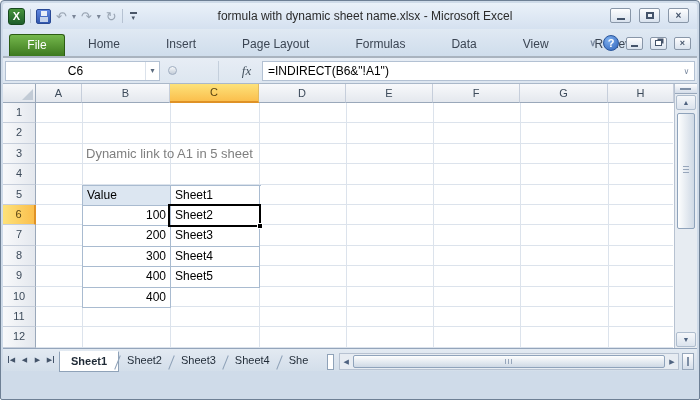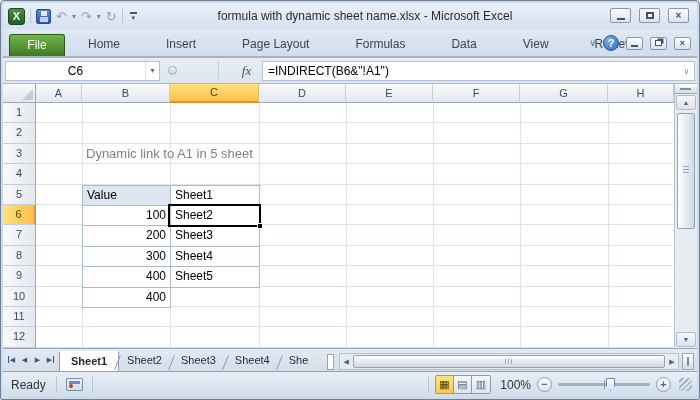--- a/index.html
+++ b/index.html
@@ -324,36 +324,14 @@
     <div class="h-scroll">
       <div class="hs-btn">◀</div>
       <div class="h-thumb"></div>
       <div class="hs-btn">▶</div>
     </div>
     <div class="end-box">
         <div class="bar"></div>
       </div>
   </div>
 
-  <div class="statusbar">
-    <div class="status-ready">Ready</div>
-    <div class="sb-sep"></div>
-    <div class="macro-btn"></div>
-    <div class="sb-sep"></div>
-    <div class="sb-right">
-      <div class="sb-sep"></div>
-      <div class="view-btns">
-        <div class="view-btn active">▦</div>
-        <div class="view-btn">▤</div>
-        <div class="view-btn">▥</div>
-      </div>
-      <div class="zoom-text">100%</div>
-      <div class="zoom-round">−</div>
-      <div class="zoom-track">
-        <div class="zoom-notch"></div>
-        <div class="zoom-thumb"></div>
-      </div>
-      <div class="zoom-round">+</div>
-      <div class="resize-grip"></div>
-    </div>
-  </div>
 
 </div>
 
 </body></html>

